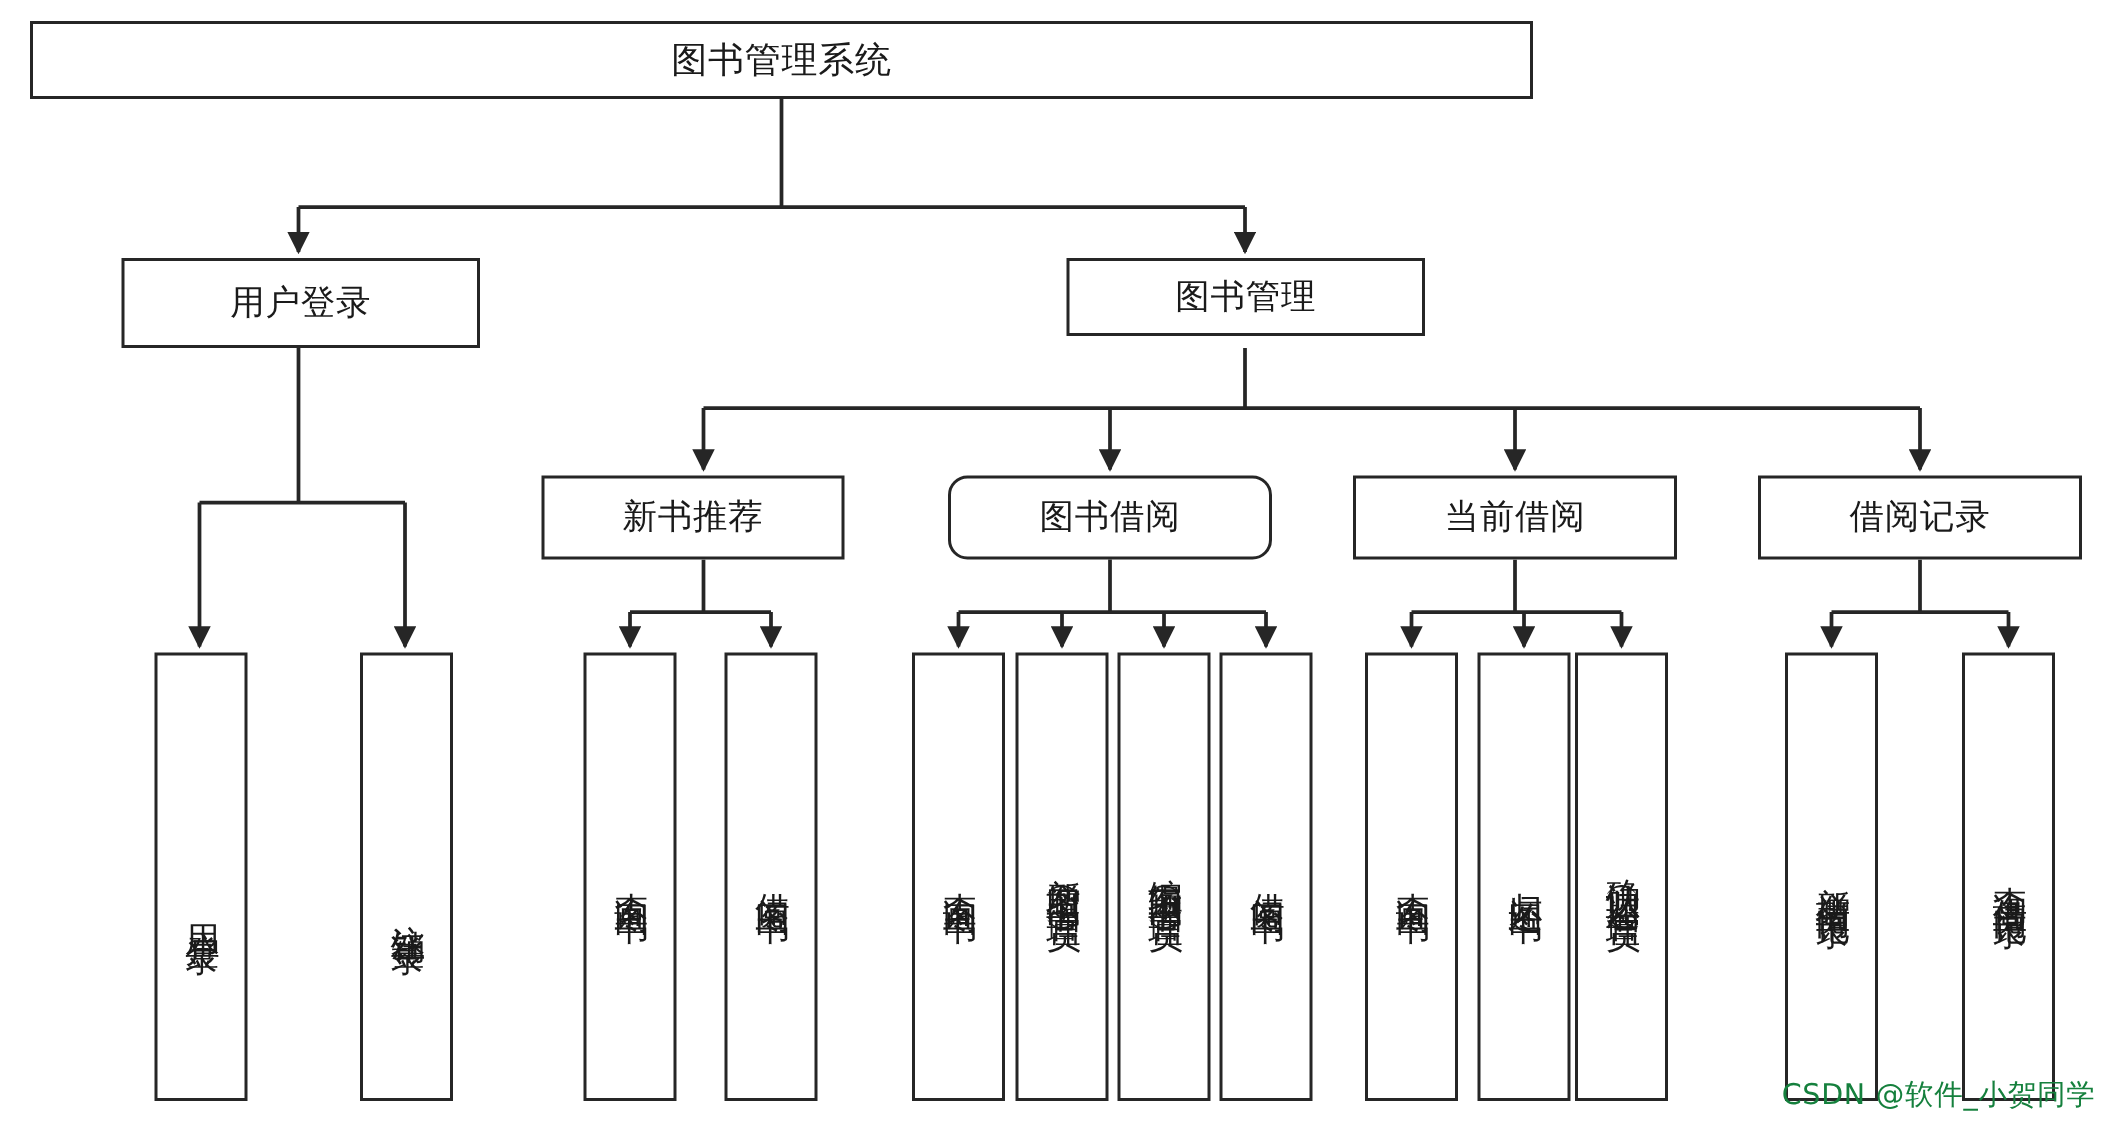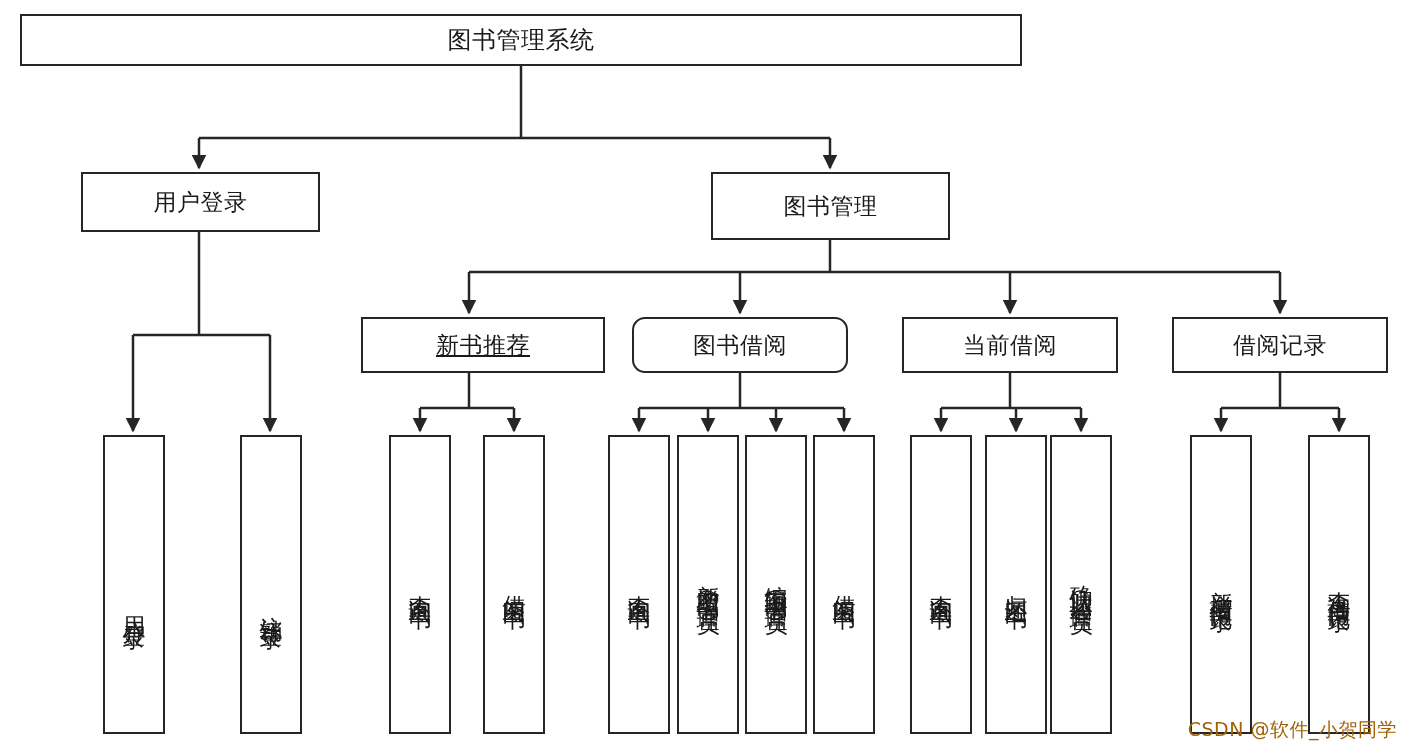--- a/index.html
+++ b/index.html
@@ -64,21 +64,21 @@
   }
   .htext {
     white-space: nowrap;
     line-height: 1;
   }
   #watermark {
     position: absolute;
     right: 8px;
     bottom: 4px;
     font-size: 19px;
-    color: #a16207;
+    color: #15803d;
     white-space: nowrap;
     letter-spacing: 0.5px;
   }
 </style>
 </head>
 <body>
 
 <div id="diagram-root">
 
   <svg id="edges-layer" viewBox="0 0 1405 747" width="1405" height="747" xmlns="http://www.w3.org/2000/svg">
@@ -131,25 +131,25 @@
     </g>
   </svg>
 
   <div class="node h root" style="left:20px; top:14px; width:1002px; height:52px;">
     <span class="htext">图书管理系统</span>
   </div>
 
   <div class="node h" style="left:81px; top:172px; width:239px; height:60px;">
     <span class="htext">用户登录</span>
   </div>
-  <div class="node h" style="left:711px; top:172px; width:239px; height:68px;">
+  <div class="node h" style="left:711px; top:172px; width:239px; height:52px;">
     <span class="htext">图书管理</span>
   </div>
 
-  <div class="node h" style="left:361px; top:317px; width:244px; height:56px;text-decoration:underline;">
+  <div class="node h" style="left:361px; top:317px; width:202px; height:56px;">
     <span class="htext">新书推荐</span>
   </div>
   <div class="node h" style="left:632px; top:317px; width:216px; height:56px;border-radius:13px;">
     <span class="htext">图书借阅</span>
   </div>
   <div class="node h" style="left:902px; top:317px; width:216px; height:56px;">
     <span class="htext">当前借阅</span>
   </div>
   <div class="node h" style="left:1172px; top:317px; width:216px; height:56px;text-align:right;">
     <span class="htext">借阅记录</span>

